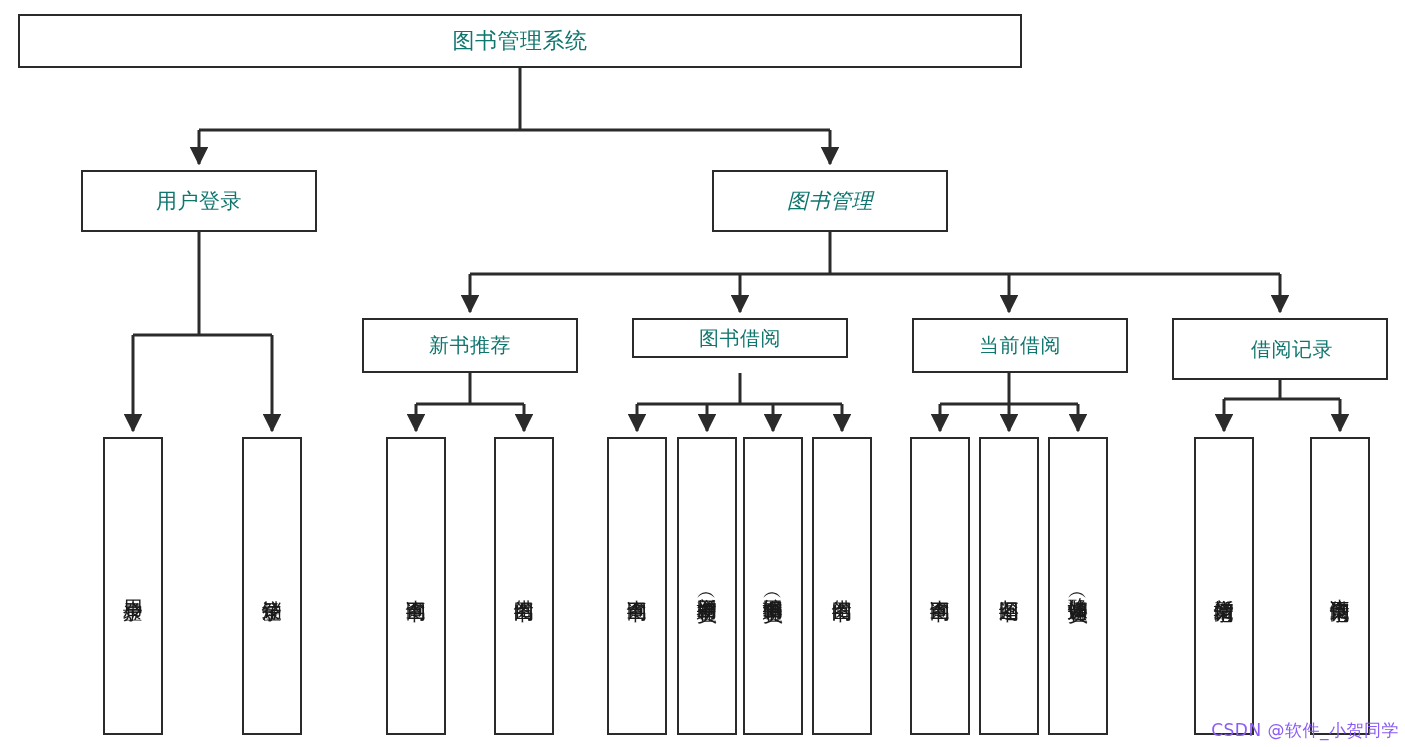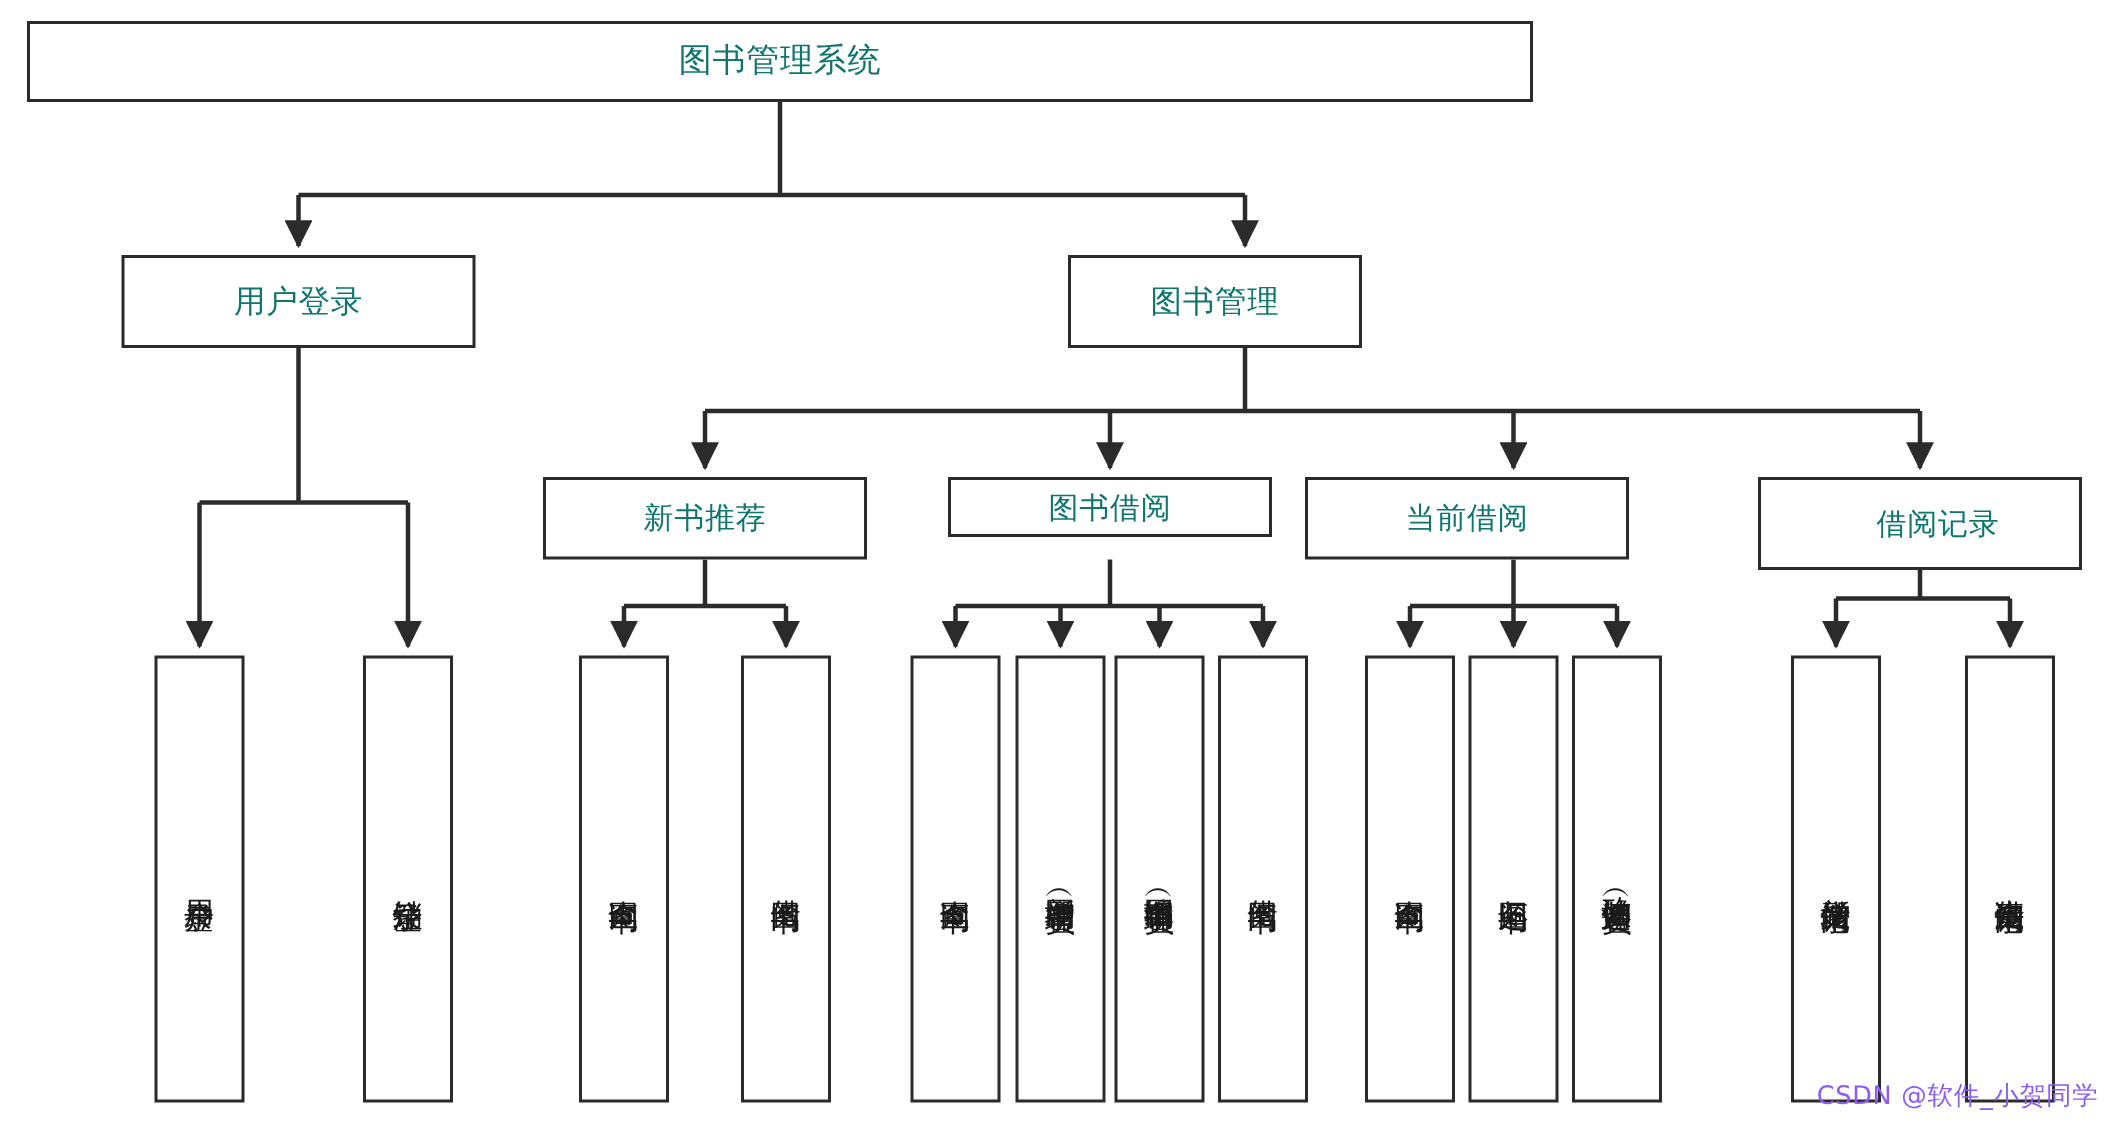--- a/index.html
+++ b/index.html
@@ -126,31 +126,31 @@
     </g>
   </svg>
 
   <div class="node-box root" style="left:18px; top:14px; width:1004px; height:54px;">
     <span class="node-label-h">图书管理系统</span>
   </div>
 
   <div class="node-box level2" style="left:81px; top:170px; width:236px; height:62px;">
     <span class="node-label-h">用户登录</span>
   </div>
-  <div class="node-box level2" style="left:712px; top:170px; width:196px; height:62px;">
+  <div class="node-box level2" style="left:712px; top:170px; width:236px; height:62px;font-style:italic;">
     <span class="node-label-h">图书管理</span>
   </div>
 
   <div class="node-box level3" style="left:362px; top:318px; width:216px; height:55px;">
     <span class="node-label-h">新书推荐</span>
   </div>
   <div class="node-box level3" style="left:632px; top:318px; width:216px; height:40px;">
     <span class="node-label-h">图书借阅</span>
   </div>
-  <div class="node-box level3" style="left:870px; top:318px; width:216px; height:55px;">
+  <div class="node-box level3" style="left:912px; top:318px; width:216px; height:55px;">
     <span class="node-label-h">当前借阅</span>
   </div>
   <div class="node-box level3" style="left:1172px; top:318px; width:216px; height:62px;padding-left:24px;">
     <span class="node-label-h">借阅记录</span>
   </div>
 
   <div class="node-box leaf" style="left:103px; top:437px; width:60px; height:298px;">
     <span class="node-label-v">用户登录</span>
   </div>
   <div class="node-box leaf" style="left:242px; top:437px; width:60px; height:298px;">

